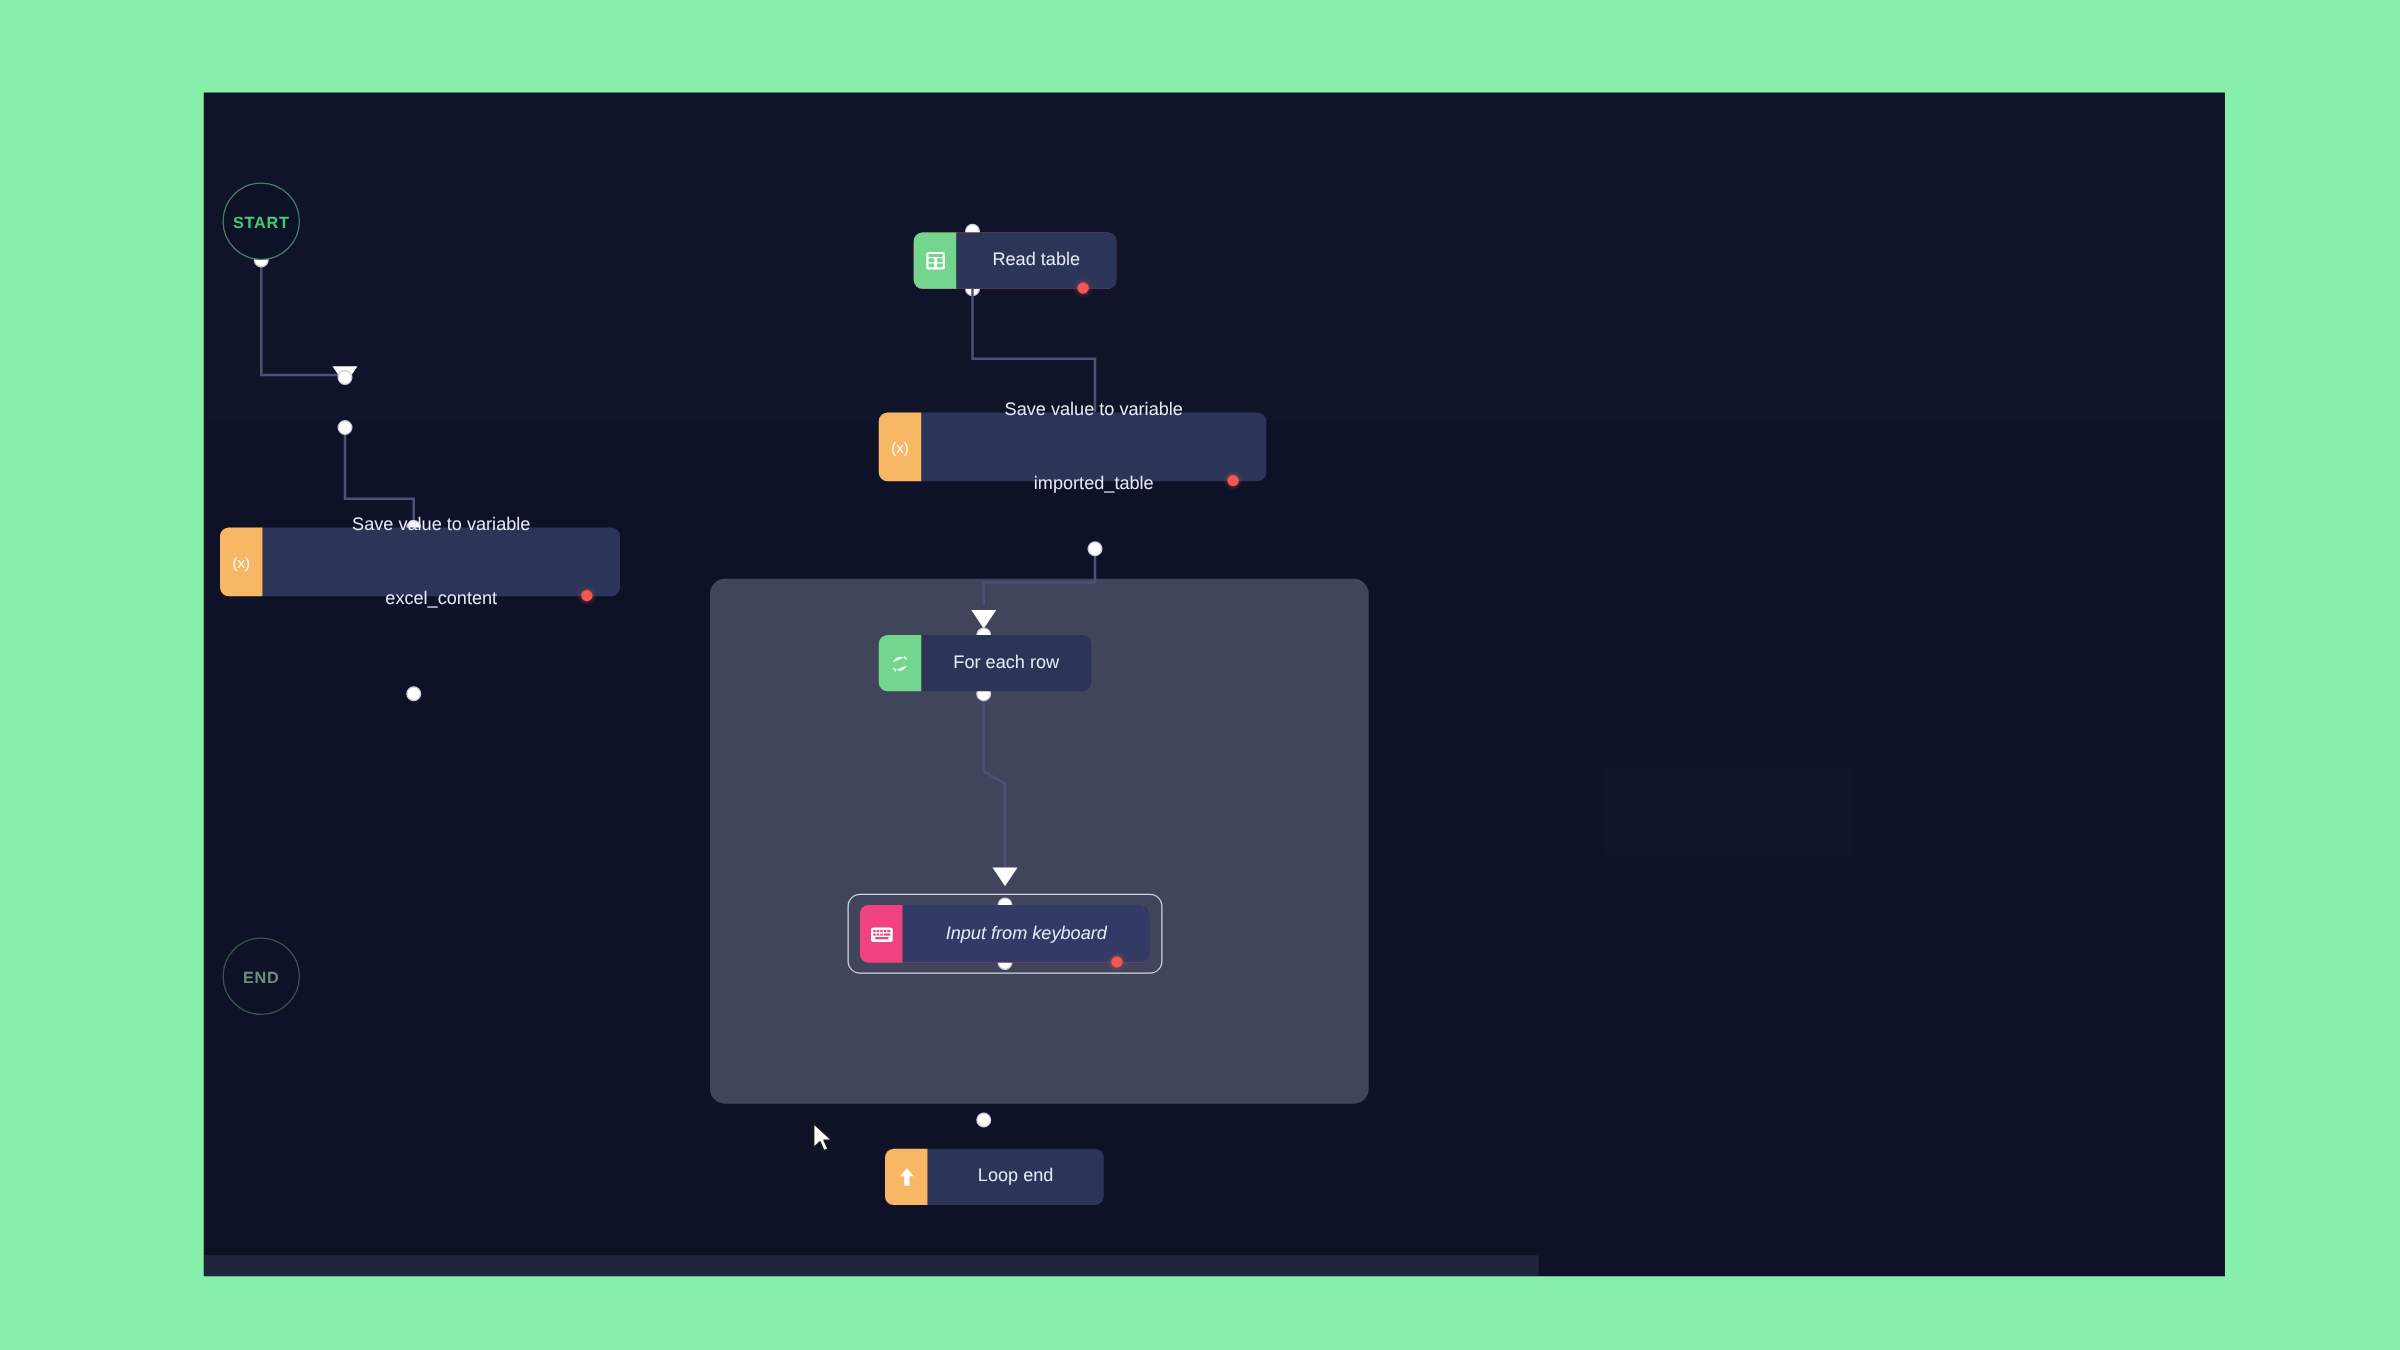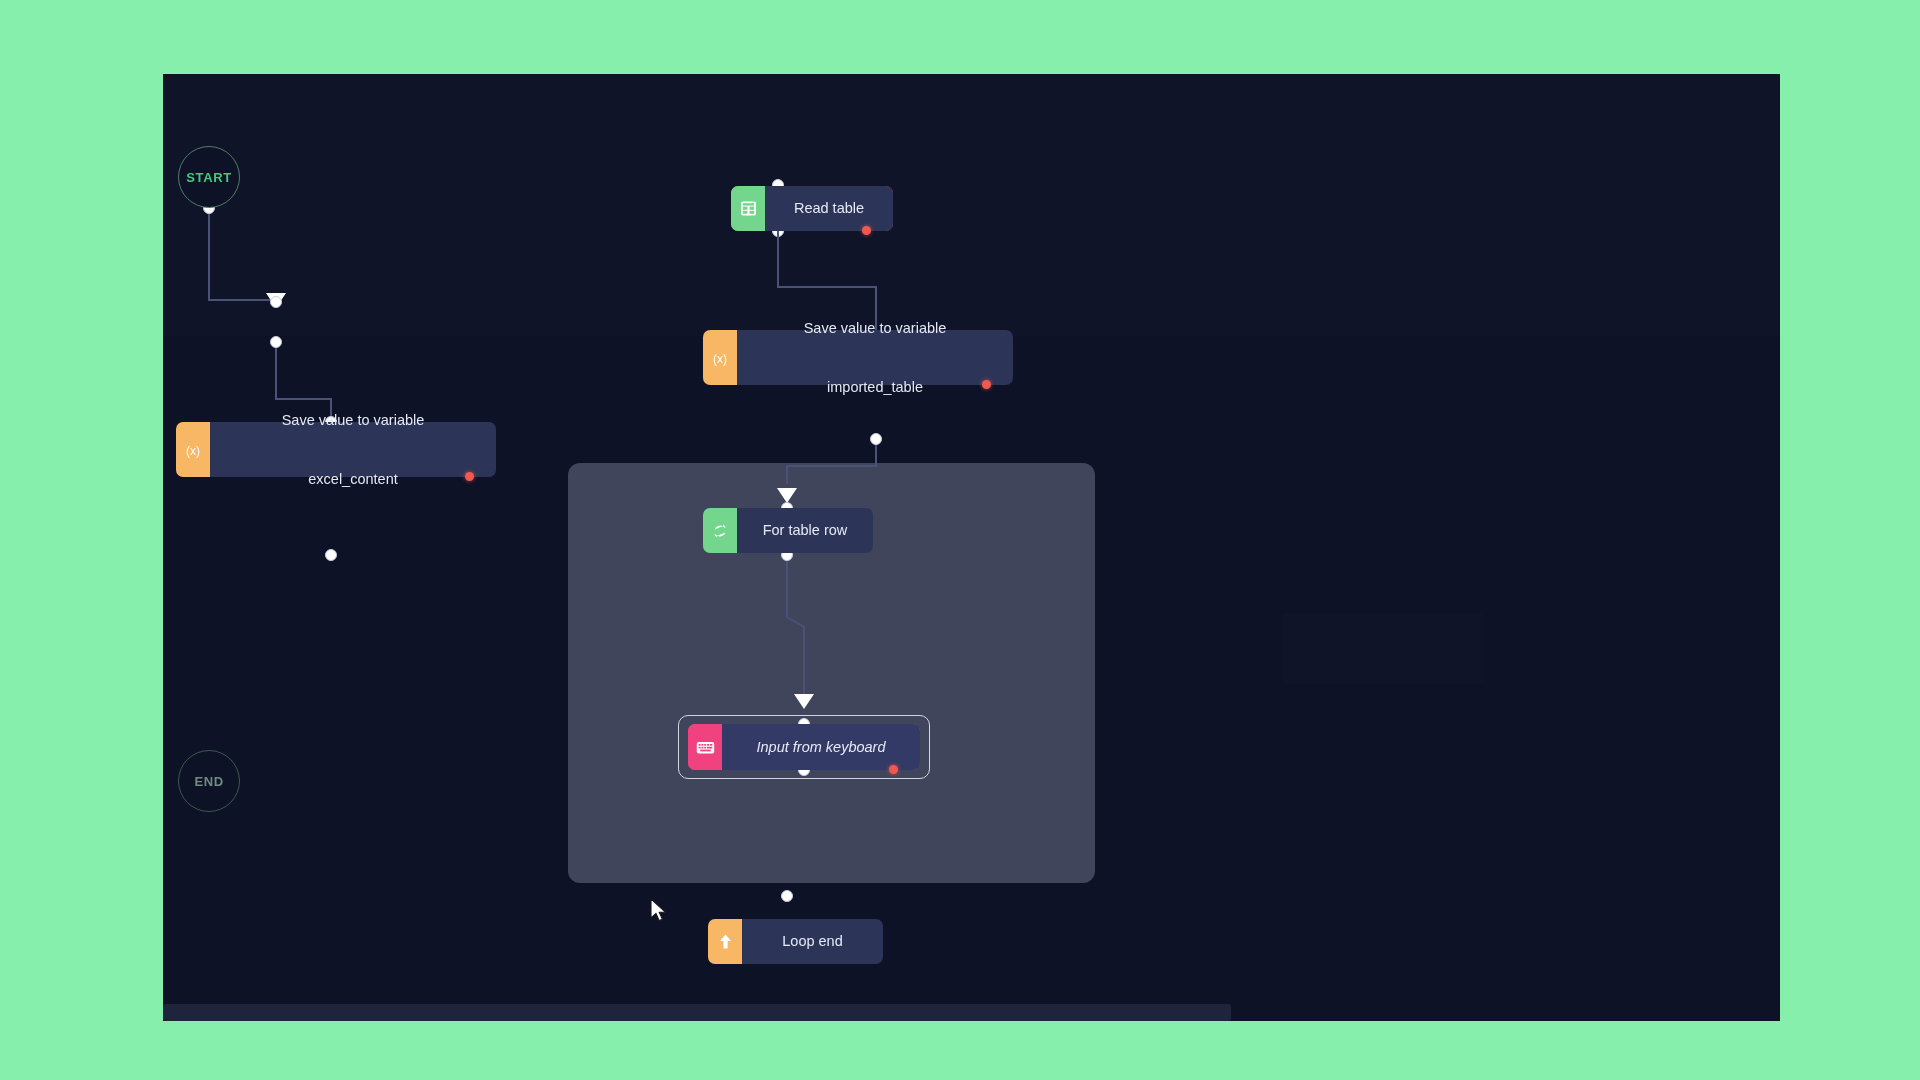--- a/index.html
+++ b/index.html
@@ -296,21 +296,21 @@
       </div>
 
       <div class="node" style="left:540px; top:434px; width:170px; height:45px;">
         <div class="node-icon" style="background:#73d68c;">
           <svg class="ic-svg" width="18" height="16" viewBox="0 0 18 16" aria-hidden="true">
             <path d="M3.2 5.6 a5.6 5.6 0 0 1 9.6 -2.2 l1.6 0 l-2.6 -3 l-0.1 1.6 z" fill="#ffffff" transform="translate(0.5,1)"></path>
             <path d="M14.8 10.4 a5.6 5.6 0 0 1 -9.6 2.2 l-1.6 0 l2.6 3 l0.1 -1.6 z" fill="#ffffff" transform="translate(-0.5,-1)"></path>
           </svg>
         </div>
         <div class="node-body">
-          <span>For table row</span>
+          <span>For each row</span>
         </div>
       </div>
 
       <div class="node sel-pink" style="left:525px; top:650px; width:232px; height:46px;">
         <div class="node-icon" style="background:#f0427e;">
           <svg class="ic-svg" width="19" height="15" viewBox="0 0 19 15" aria-hidden="true">
             <rect x="0.8" y="2" width="17.4" height="11.5" rx="2" fill="#ffffff"></rect>
             <rect x="2.6" y="4" width="2" height="1.7" fill="#f0427e"></rect>
             <rect x="5.4" y="4" width="2" height="1.7" fill="#f0427e"></rect>
             <rect x="8.2" y="4" width="2" height="1.7" fill="#f0427e"></rect>

